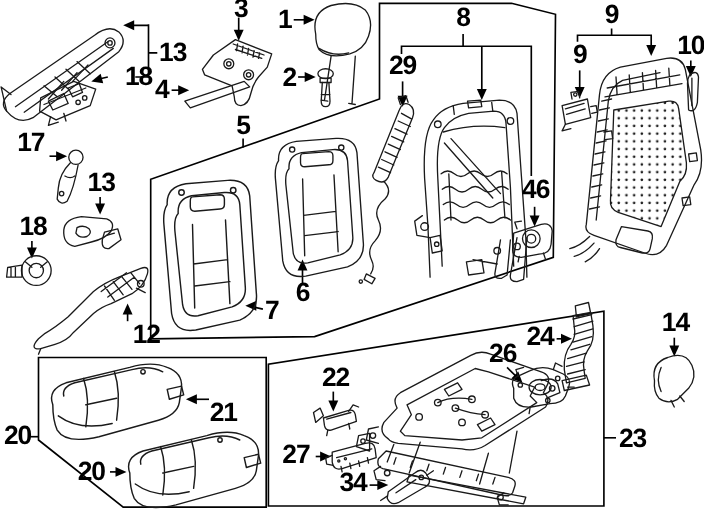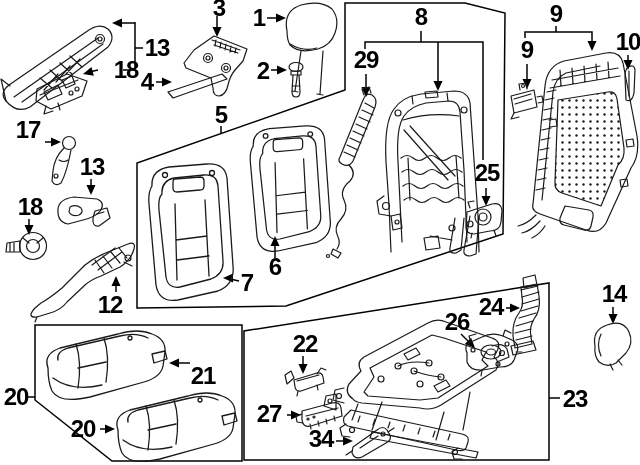--- a/index.html
+++ b/index.html
@@ -327,31 +327,31 @@
   <div class="callout" style="left:263px;top:71px">2</div>
   <div class="callout" style="left:219px;top:8px">3</div>
   <div class="callout" style="left:147px;top:82px">4</div>
   <div class="callout" style="left:221px;top:115px">5</div>
   <div class="callout" style="left:275px;top:267px">6</div>
   <div class="callout" style="left:247px;top:283px">7</div>
   <div class="callout" style="left:421px;top:17px">8</div>
   <div class="callout" style="left:556px;top:14px">9</div>
   <div class="callout" style="left:628px;top:42px">10</div>
   <div class="callout" style="left:527px;top:50px">9</div>
-  <div class="callout" style="left:110px;top:305px">12</div>
+  <div class="callout" style="left:133px;top:305px">12</div>
   <div class="callout" style="left:157px;top:48px">13</div>
   <div class="callout" style="left:614px;top:294px">14</div>
   <div class="callout" style="left:92px;top:167px">13</div>
   <div class="callout" style="left:30px;top:207px">18</div>
   <div class="callout" style="left:28px;top:130px">17</div>
   <div class="callout" style="left:126px;top:70px">18</div>
   <div class="callout" style="left:16px;top:397px">20</div>
   <div class="callout" style="left:83px;top:429px">20</div>
   <div class="callout" style="left:203px;top:376px">21</div>
   <div class="callout" style="left:305px;top:344px">22</div>
   <div class="callout" style="left:575px;top:399px">23</div>
   <div class="callout" style="left:491px;top:307px">24</div>
-  <div class="callout" style="left:487px;top:173px">25</div>
+  <div class="callout" style="left:487px;top:173px">46</div>
   <div class="callout" style="left:457px;top:322px">26</div>
   <div class="callout" style="left:269px;top:414px">27</div>
   <div class="callout" style="left:321px;top:439px">34</div>
   <div class="callout" style="left:366px;top:60px">29</div>
 </div>
 
 </body></html>

